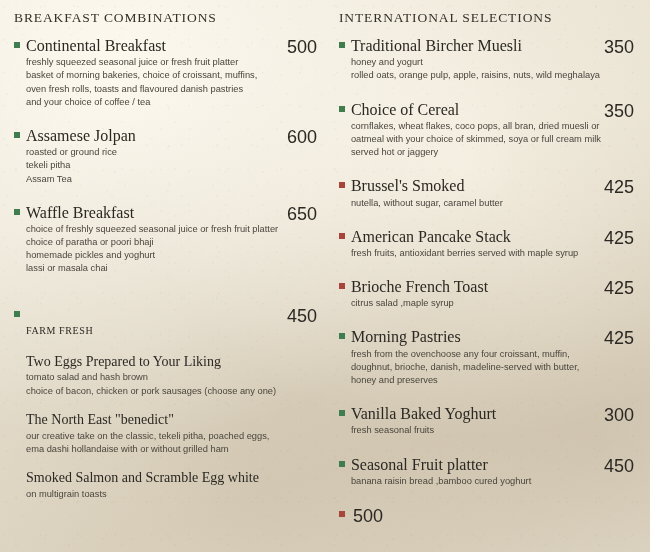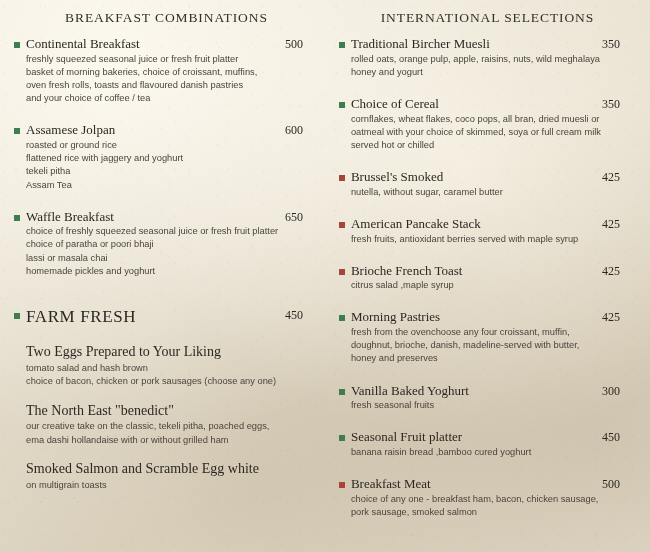--- a/index.html
+++ b/index.html
@@ -58,21 +58,20 @@
     width: 314px;
     padding-left: 10px;
   }
   .section-title {
     font-family: "Liberation Serif", serif;
     font-size: 13.5px;
     letter-spacing: 0.9px;
     color: #33302a;
     margin: 2px 0 10px 0;
     font-weight: normal;
-    text-align: center;
   }
   .item {
     display: flex;
     align-items: flex-start;
     margin-bottom: 13px;
   }
   .bullet {
     flex: 0 0 auto;
     width: 6px;
     height: 6px;
@@ -85,47 +84,48 @@
   }
   .bullet.none {
     background: transparent;
   }
   .item-body {
     flex: 1 1 auto;
     min-width: 0;
   }
   .item-name {
     font-family: "Liberation Serif", serif;
-    font-size: 13px;
+    font-size: 16px;
     color: #2b2823;
     line-height: 1.2;
   }
   .item-desc {
     font-family: "Liberation Sans", sans-serif;
     font-size: 9.3px;
     line-height: 1.42;
     color: #4a453d;
     margin-top: 1px;
   }
   .item-desc span {
     display: block;
   }
   .price {
     flex: 0 0 auto;
     width: 34px;
-    text-align: left;
-    font-family: Liberation Serif, serif;
-    font-size: 12px;
+    text-align: center;
+    font-family: Liberation Sans, sans-serif;
+    font-size: 18px;
     color: #2b2823;
     padding-top: 1px;
   }
   .farm-head {
     font-family: "Liberation Serif", serif;
-    font-size: 17px;
+    font-size: 10px;
     letter-spacing: 0.6px;
+    margin-top: 20px;
   }
   .sub-item {
     margin-bottom: 14px;
   }
   .sub-item .item-name {
     font-size: 14px;
   }
   .spacer-lg { height: 16px; }
   .spacer-sm { height: 4px; }
 </style>
@@ -155,39 +155,38 @@
       </div>
 
       <div class="spacer-sm"></div>
 
       <div class="item">
         <span class="bullet"></span>
         <div class="item-body">
           <div class="item-name">Assamese Jolpan</div>
           <div class="item-desc">
             <span>roasted or ground rice</span>
-            <span>flattened rice with jaggery and yoghurt</span>
             <span>tekeli pitha</span>
             <span>Assam Tea</span>
           </div>
         </div>
         <div class="price">600</div>
       </div>
 
       <div class="spacer-sm"></div>
 
       <div class="item">
         <span class="bullet"></span>
         <div class="item-body">
           <div class="item-name">Waffle Breakfast</div>
           <div class="item-desc">
             <span>choice of freshly squeezed seasonal juice or fresh fruit platter</span>
             <span>choice of paratha or poori bhaji</span>
+            <span>homemade pickles and yoghurt</span>
             <span>lassi or masala chai</span>
-            <span>homemade pickles and yoghurt</span>
           </div>
         </div>
         <div class="price">650</div>
       </div>
 
       <div class="spacer-lg"></div>
 
       <div class="item">
         <span class="bullet"></span>
         <div class="item-body">
@@ -232,37 +231,37 @@
     </div>
 
     <div class="col col-right">
       <div class="section-title">INTERNATIONAL SELECTIONS</div>
 
       <div class="item">
         <span class="bullet"></span>
         <div class="item-body">
           <div class="item-name">Traditional Bircher Muesli</div>
           <div class="item-desc">
+            <span>honey and yogurt</span>
             <span>rolled oats, orange pulp, apple, raisins, nuts, wild meghalaya</span>
-            <span>honey and yogurt</span>
           </div>
         </div>
         <div class="price">350</div>
       </div>
 
       <div class="spacer-sm"></div>
 
       <div class="item">
         <span class="bullet"></span>
         <div class="item-body">
           <div class="item-name">Choice of Cereal</div>
           <div class="item-desc">
             <span>cornflakes, wheat flakes, coco pops, all bran, dried muesli or</span>
             <span>oatmeal with your choice of skimmed, soya or full cream milk</span>
-            <span>served hot or chilled</span>
+            <span>served hot or jaggery</span>
           </div>
         </div>
         <div class="price">350</div>
       </div>
 
       <div class="spacer-sm"></div>
 
       <div class="item">
         <span class="bullet red"></span>
         <div class="item-body">
@@ -338,25 +337,18 @@
             <span>banana raisin bread ,bamboo cured yoghurt</span>
           </div>
         </div>
         <div class="price">450</div>
       </div>
 
       <div class="spacer-sm"></div>
 
       <div class="item">
         <span class="bullet red"></span>
-        <div class="item-body">
-          <div class="item-name">Breakfast Meat</div>
-          <div class="item-desc">
-            <span>choice of any one - breakfast ham, bacon, chicken sausage,</span>
-            <span>pork sausage, smoked salmon</span>
-          </div>
-        </div>
         <div class="price">500</div>
       </div>
 
     </div>
   </div>
 </div>
 
 </body></html>

